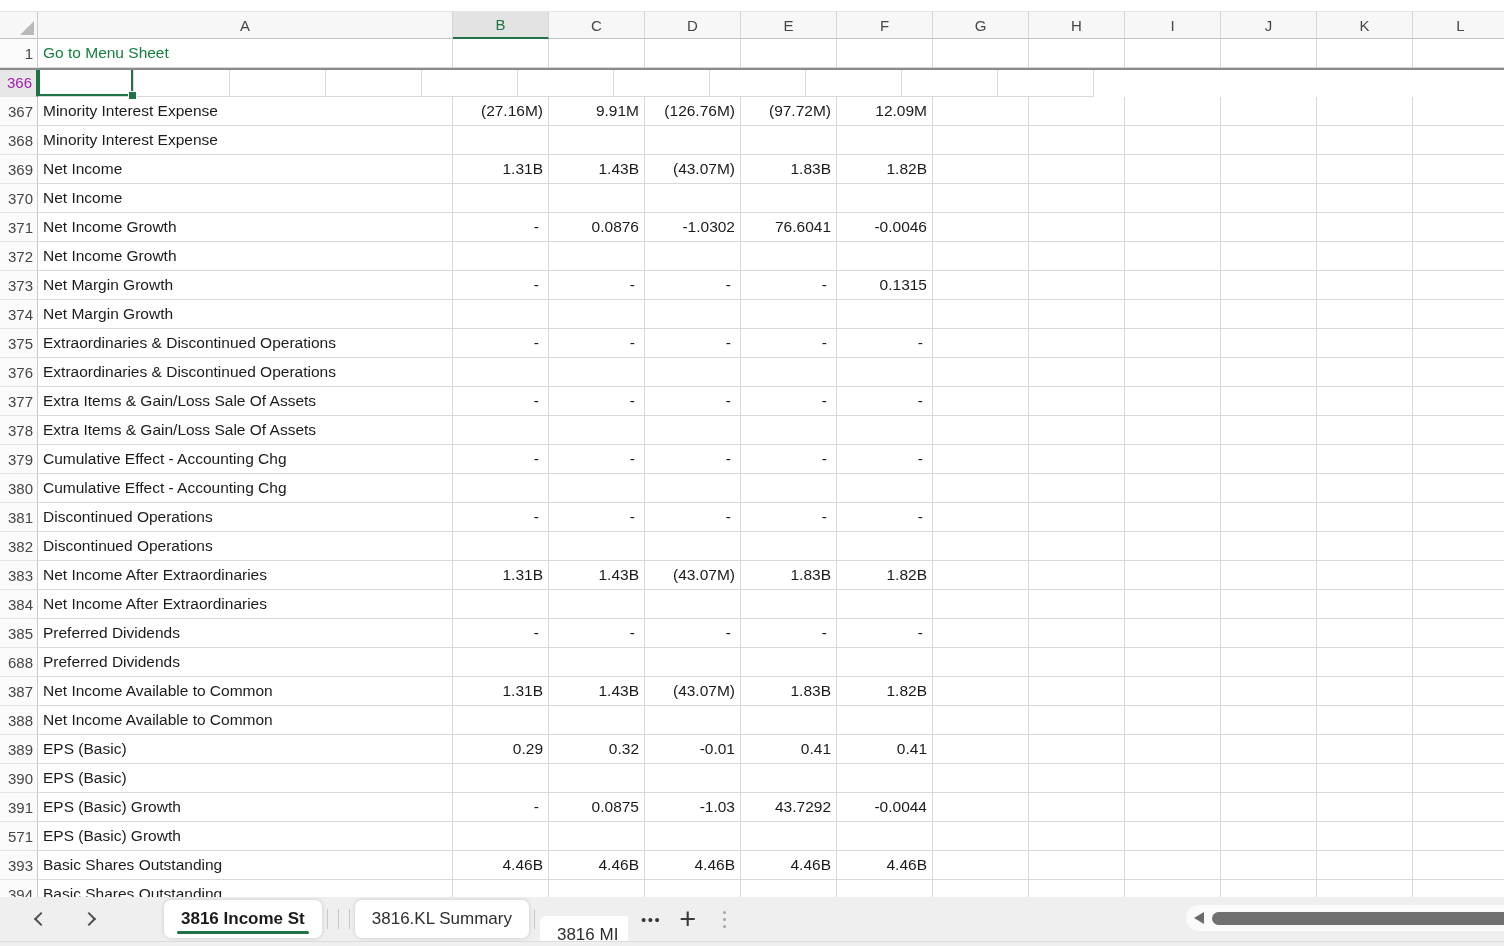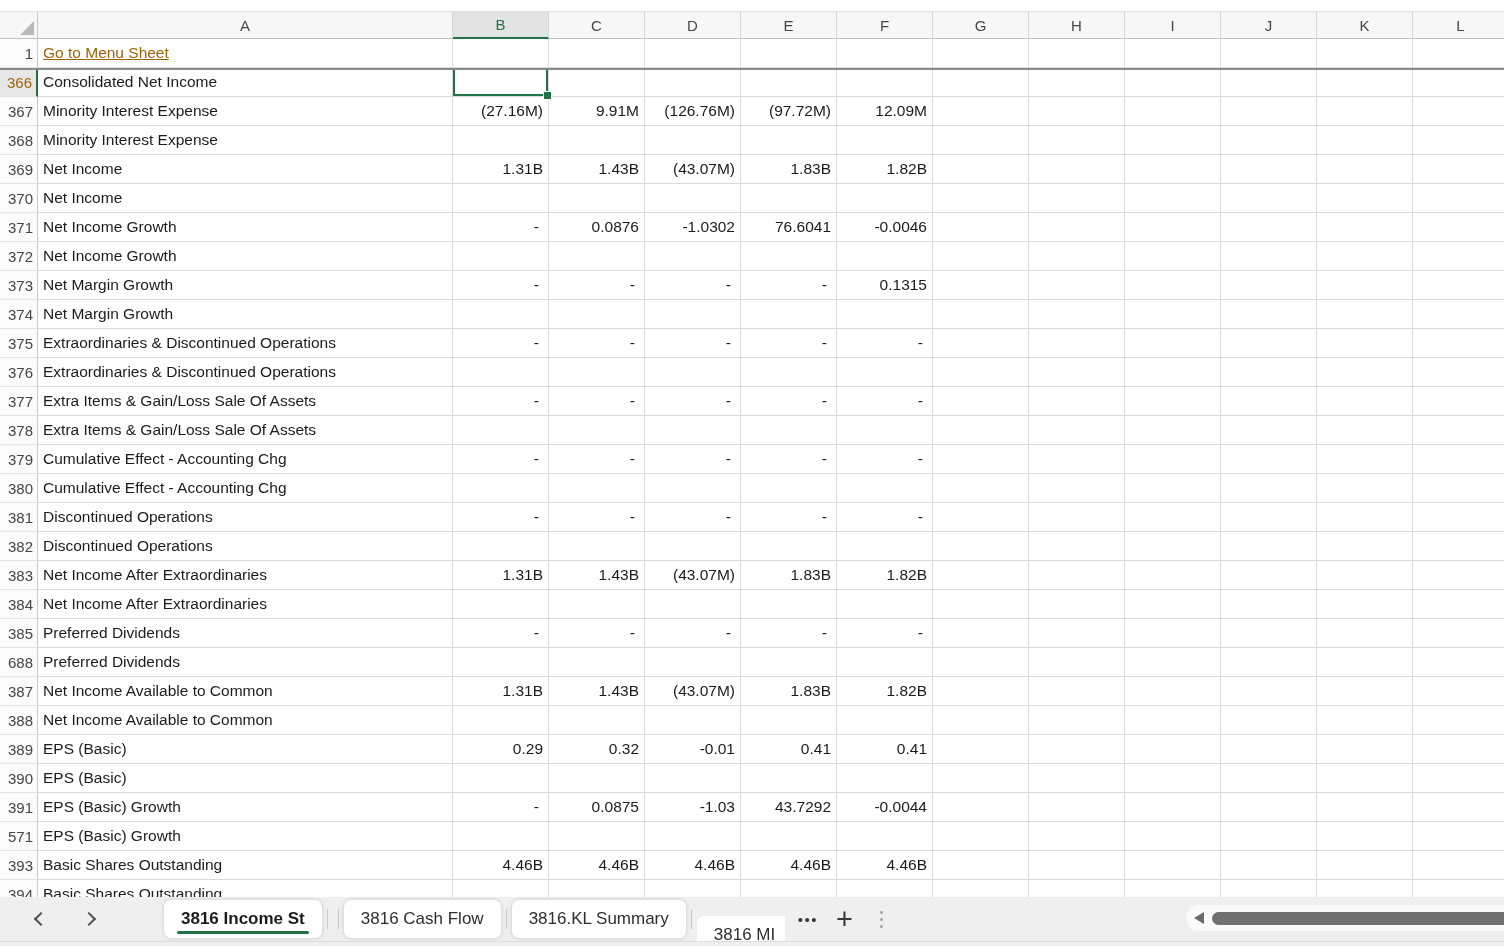--- a/index.html
+++ b/index.html
@@ -20,31 +20,31 @@
           font-size:15px; color:#474747; border-right:1px solid #D5D5D5; border-bottom:1px solid #C2C2C2; }
   .colh.a { flex:0 0 415px; width:415px; }
   .colh.sel { background:#E3E3E3; color:#217346; border-bottom:2px solid #217346; }
 
   
   .grid-area { position:absolute; top:39px; left:0; width:1504px; height:858px; overflow:hidden; background:#fff; }
   .row { display:flex; height:29px; }
   .rnum { flex:0 0 38px; width:38px; display:flex; align-items:center; justify-content:flex-end;
           padding-right:4px; font-size:15px; color:#454545; background:#FBFBFB;
           border-right:1px solid #C9C9C9; border-bottom:1px solid #E3E3E3; }
-  .rnum.sel { background:#E7E7E7; color:#a16207; border-right:2px solid #217346; }
+  .rnum.sel { background:#E7E7E7; color:#a21caf; border-right:2px solid #217346; }
   .cell { display:flex; align-items:center; font-size:15.5px; color:#1b1b1b;
           border-right:1px solid #D9D9D9; border-bottom:1px solid #D9D9D9; background:#fff; }
   .cell.a { flex:0 0 415px; width:415px; padding-left:5px; white-space:nowrap; overflow:hidden; }
   .cell.v { flex:0 0 96px; width:96px; justify-content:flex-end; padding-right:5px; white-space:nowrap; }
   .cell.dash { padding-right:9px; }
   .cell.selcell { position:relative; box-shadow:inset 0 0 0 2px #217346; z-index:5; }
   .cell.selcell::after { content:""; position:absolute; right:-4px; bottom:-4px; width:7px; height:7px;
                          background:#217346; border:1.5px solid #fff; z-index:7; }
   .freeze-line { position:absolute; top:29px; left:0; width:1504px; height:1.5px; background:#8A8A8A; z-index:6; }
-  a.sheetlink { color:#a16207; text-decoration:underline; cursor:pointer; }
+  a.sheetlink { color:#15803d; cursor:pointer; }
 
   
   .tabbar { position:absolute; top:897px; left:0; width:1504px; height:44px; background:#EFEFEF;
             display:flex; align-items:center; }
   .chev { width:10px; height:10px; border-left:2px solid #4F4F4F; border-bottom:2px solid #4F4F4F; flex:0 0 auto; }
   .chev.left  { margin-left:36px; transform:rotate(45deg); }
   .chev.right { margin-left:38px; transform:rotate(-135deg); }
   .tabs { display:flex; align-items:center; height:44px; margin-left:70px; }
   .tab { position:relative; height:38px; background:#fff; border-radius:7px; padding:0 17px;
          display:flex; align-items:center; font-size:17px; color:#2E2E2E; white-space:nowrap;
@@ -110,21 +110,20 @@
         <div class="cell v"></div>
         <div class="cell v"></div>
         <div class="cell v"></div>
         <div class="cell v"></div>
         <div class="cell v"></div>
         <div class="cell v"></div>
       </div>
     <div id="rows">
         <div class="row">
           <div class="rnum sel">366</div>
-          <div class="cell a">Consolidated Net Income</div>
           <div class="cell v selcell"></div>
           <div class="cell v"></div>
           <div class="cell v"></div>
           <div class="cell v"></div>
           <div class="cell v"></div>
           <div class="cell v"></div>
           <div class="cell v"></div>
           <div class="cell v"></div>
           <div class="cell v"></div>
           <div class="cell v"></div>
@@ -556,23 +555,20 @@
 
   <div class="tabbar">
     <div class="chev left"></div>
     <div class="chev right"></div>
     <div class="tabs" id="tabs">
         <div class="tab active">
           <span>3816 Income St</span>
         </div>
         <div class="tabsep"></div>
         <div class="tabsep"></div>
-        <div class="tab">
-          <span>3816 Cash Flow</span>
-        </div>
         <div class="tabsep"></div>
         <div class="tab">
           <span>3816.KL Summary</span>
         </div>
         <div class="tabsep"></div>
         <div class="tab trunc">
           <span>3816 MI</span>
         </div>
       </div>
     <div class="more-tabs">•••</div>

